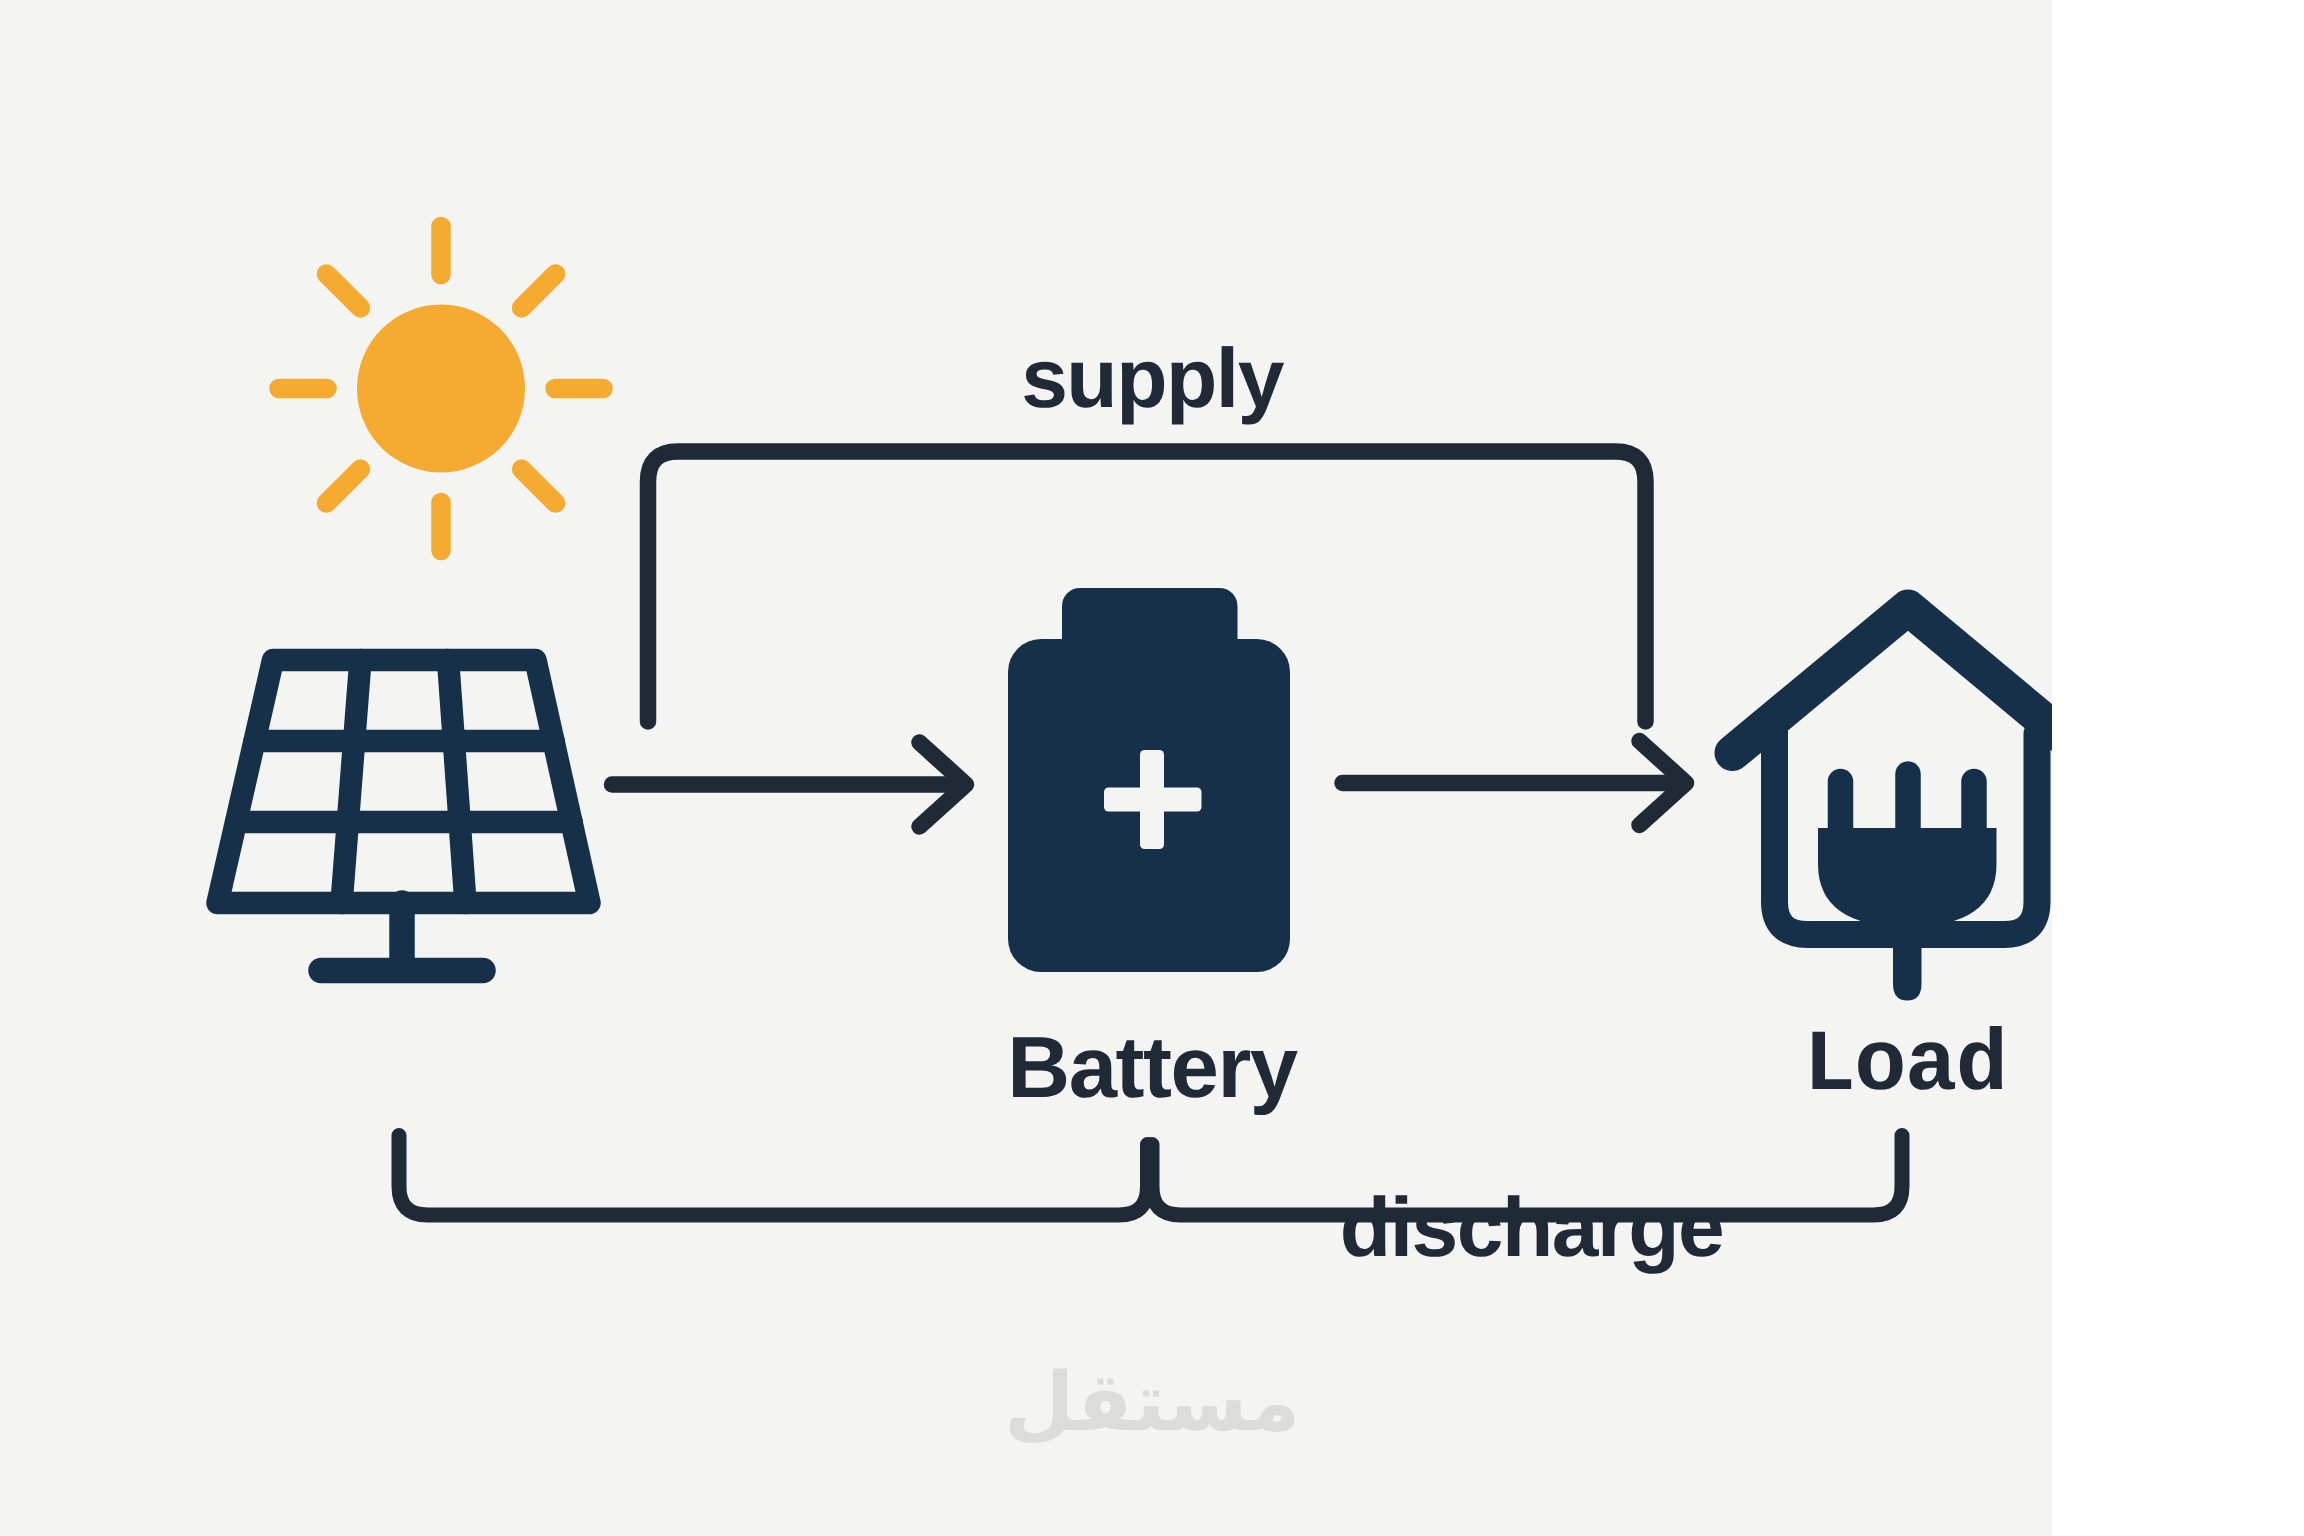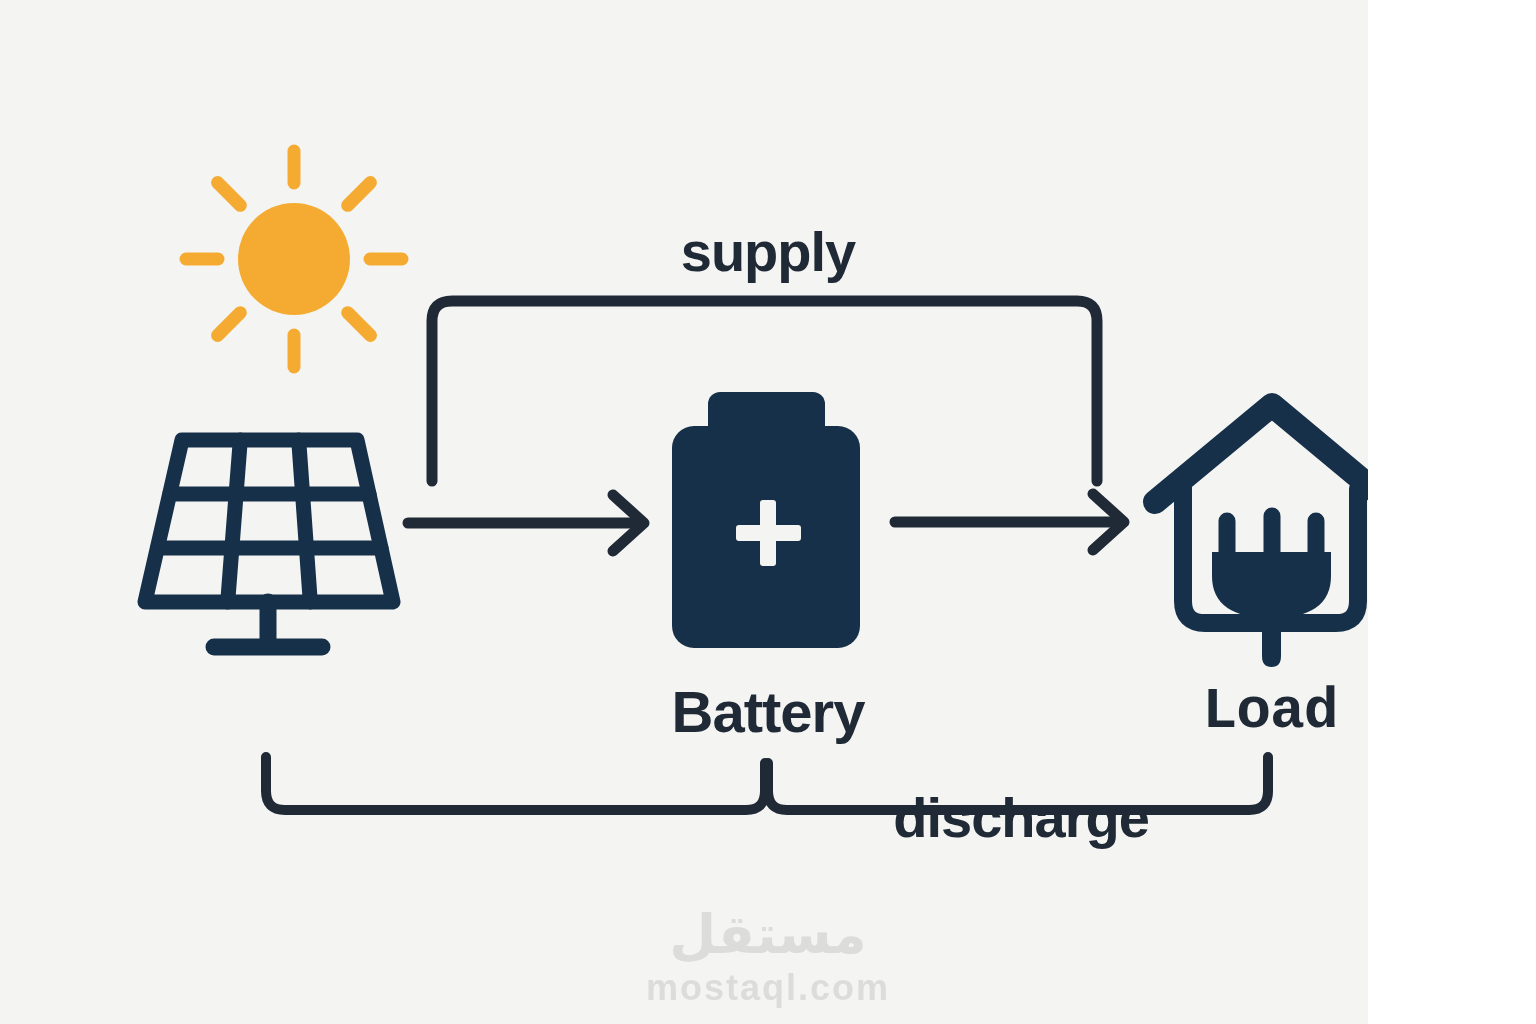--- a/index.html
+++ b/index.html
@@ -123,15 +123,14 @@
 
 
   <div class="label" style="left:768px;top:683px;">Battery</div>
 
   <div class="label" style="left:1270px;top:683px;font-family:Liberation Mono, monospace;">Load</div>
 
 
   <div class="label flow-label" style="left:1021px;top:790px;">discharge</div>
 
   <div class="watermark-ar" style="left:768px;top:908px;">مستقل</div>
-  <div class="watermark-domain" style="left:768px;top:970px;">mostaql.com</div>
 
 </div>
 
 </body></html>

